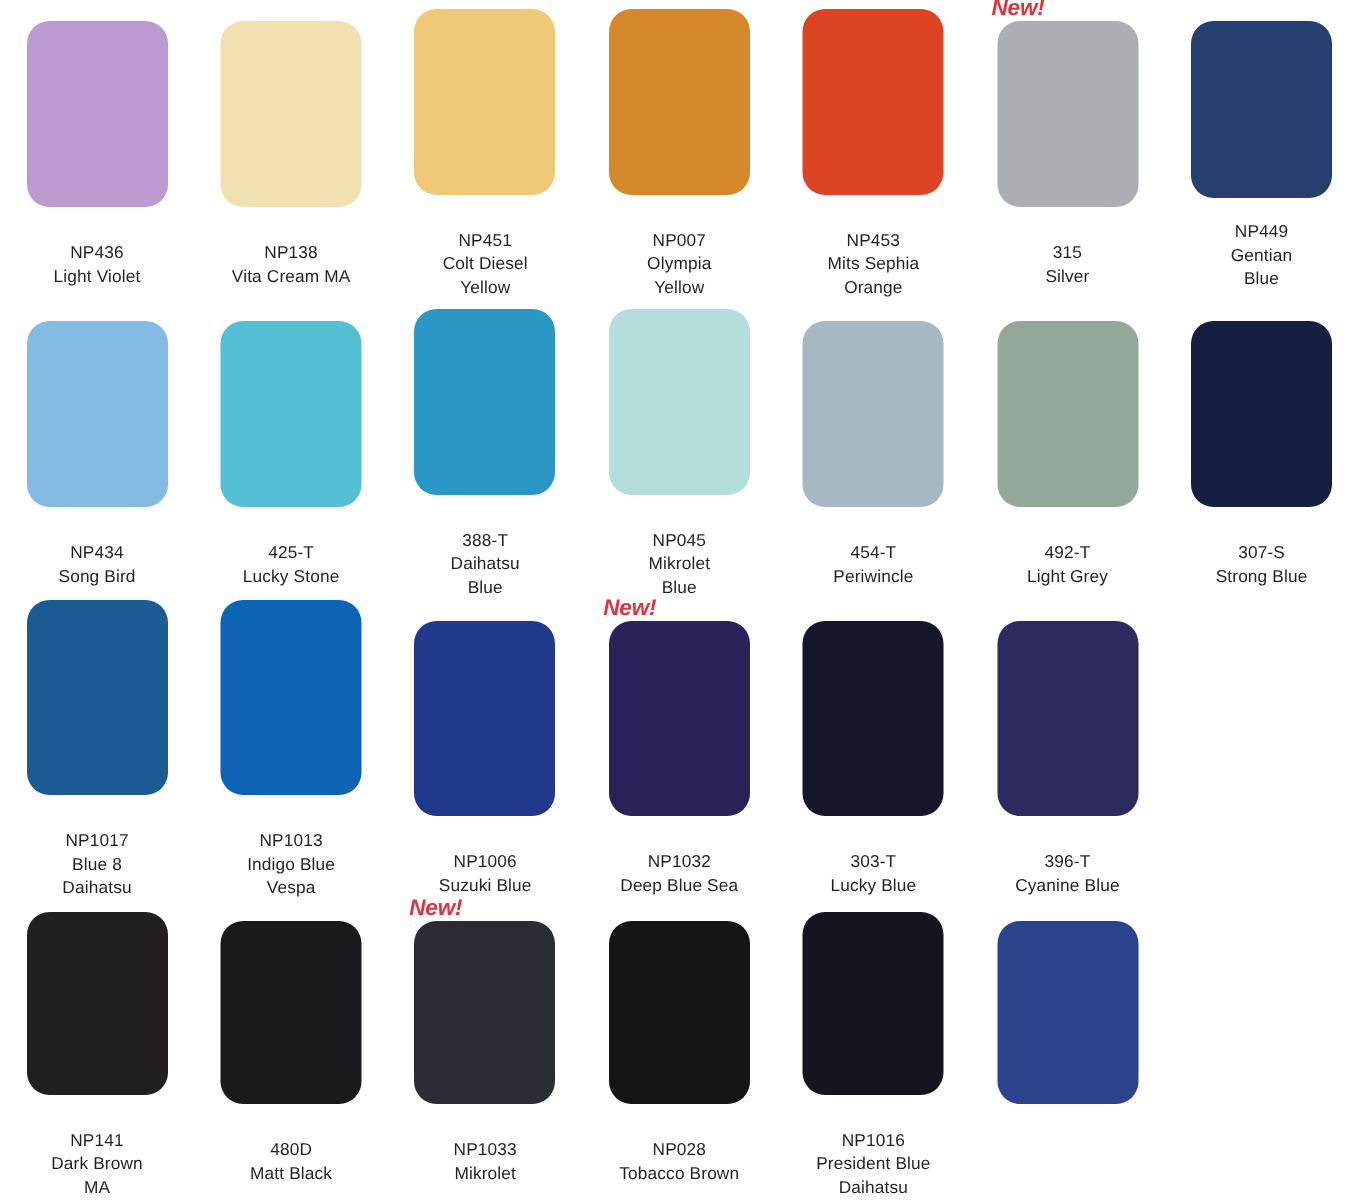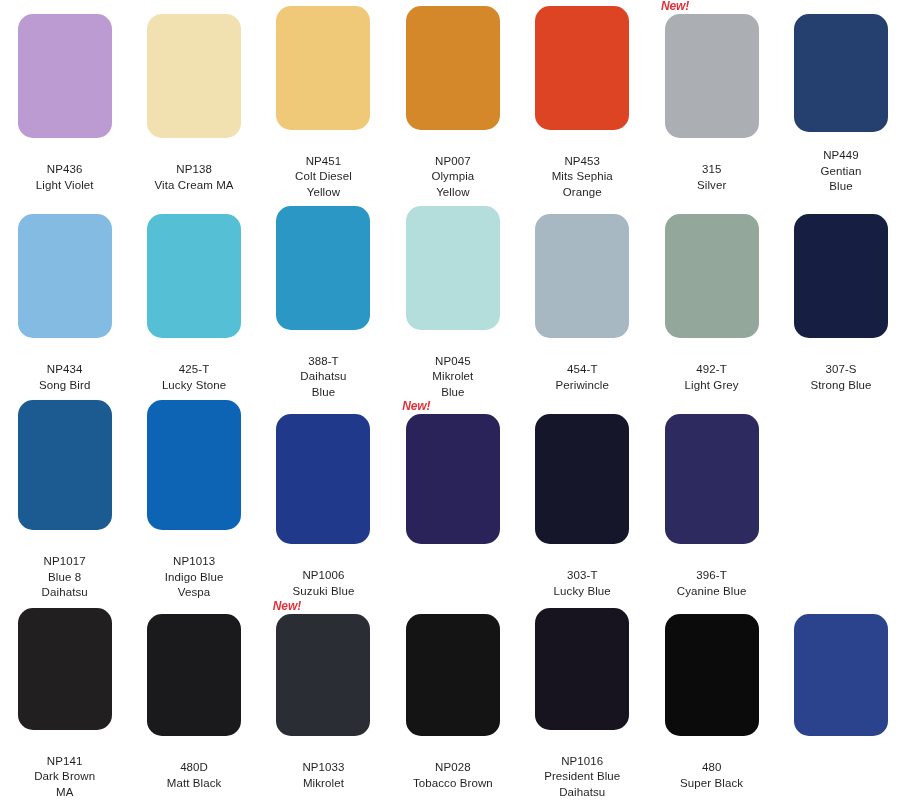--- a/index.html
+++ b/index.html
@@ -40,21 +40,21 @@
   .badge-slot {
     height: 14px;
     width: 100%;
     position: relative;
   }
 
   .new-badge {
     position: absolute;
     left: 14px;
     top: 0px;
-    font-size: 12px;
+    font-size: 15px;
     font-weight: bold;
     color: #E0323C;
     letter-spacing: -0.1px;
     line-height: 12px;
     font-style: italic;
   }
 
   .swatch {
     width: 94px;
     height: 124px;
@@ -235,20 +235,24 @@
         <div class="labels">
           <span class="code">NP1006</span>
           <span class="name">Suzuki Blue</span>
         </div>
       </div>
       <div class="cell cell-5">
         <div class="badge-slot">
           <span class="new-badge">New!</span>
         </div>
         <div class="swatch" style="background: rgb(42, 35, 89);"></div>
+        <div class="labels">
+          <span class="code">NP1032</span>
+          <span class="name">Deep Blue Sea</span>
+        </div>
       </div>
       <div class="cell cell-6">
         <div class="badge-slot"></div>
         <div class="swatch" style="background: rgb(22, 22, 42);"></div>
         <div class="labels">
           <span class="code">303-T</span>
           <span class="name">Lucky Blue</span>
         </div>
       </div>
       <div class="cell cell-7">
@@ -298,26 +302,18 @@
       </div>
       <div class="cell cell-5">
         <div class="badge-slot"></div>
         <div class="swatch" style="background: rgb(23, 20, 31);"></div>
         <div class="labels">
           <span class="code">NP1016</span>
           <span class="name">President Blue</span>
           <span class="name">Daihatsu</span>
         </div>
       </div>
-      <div class="cell cell-6">
-        <div class="badge-slot"></div>
-        <div class="swatch" style="background: rgb(11, 11, 11);"></div>
-        <div class="labels">
-          <span class="code">480</span>
-          <span class="name">Super Black</span>
-        </div>
-      </div>
       <div class="cell cell-7">
         <div class="badge-slot"></div>
         <div class="swatch" style="background: rgb(43, 67, 140);"></div>
       </div>
     </div>
   </div>
 
 </body></html>

